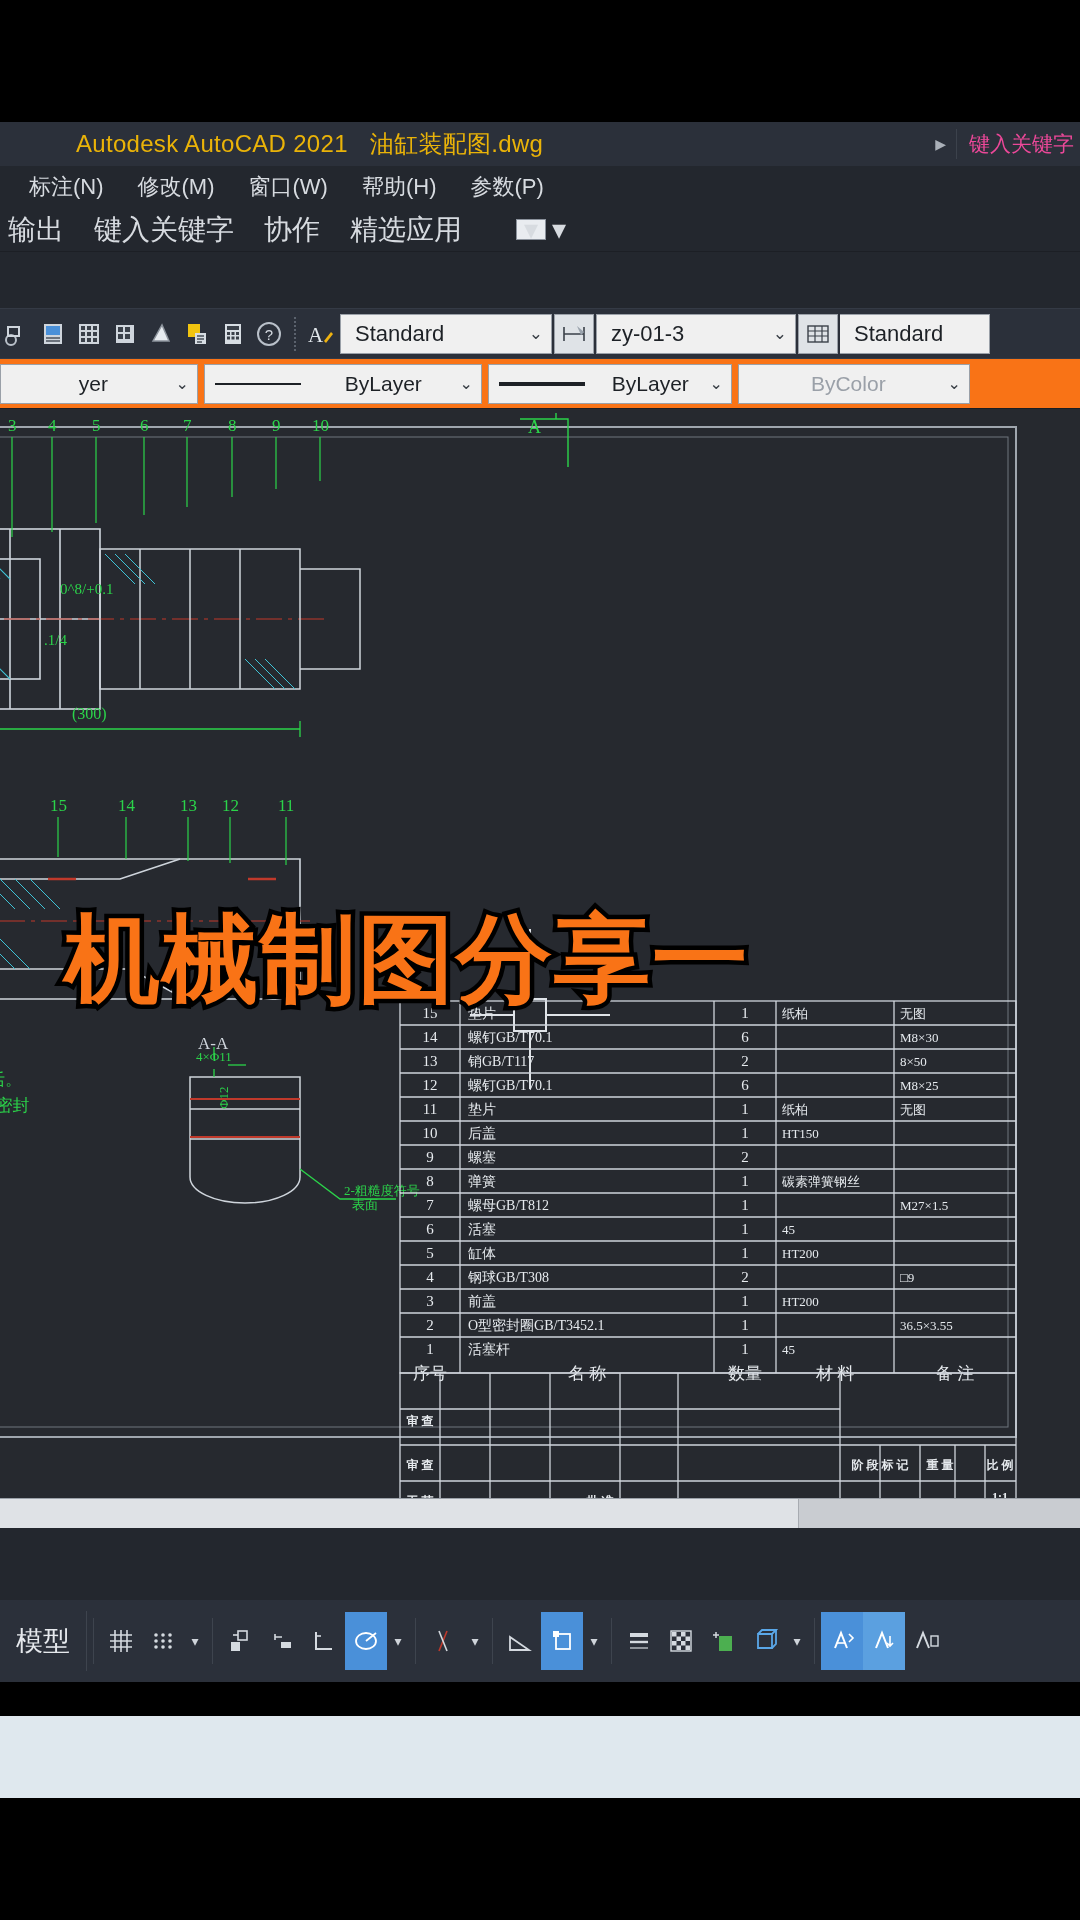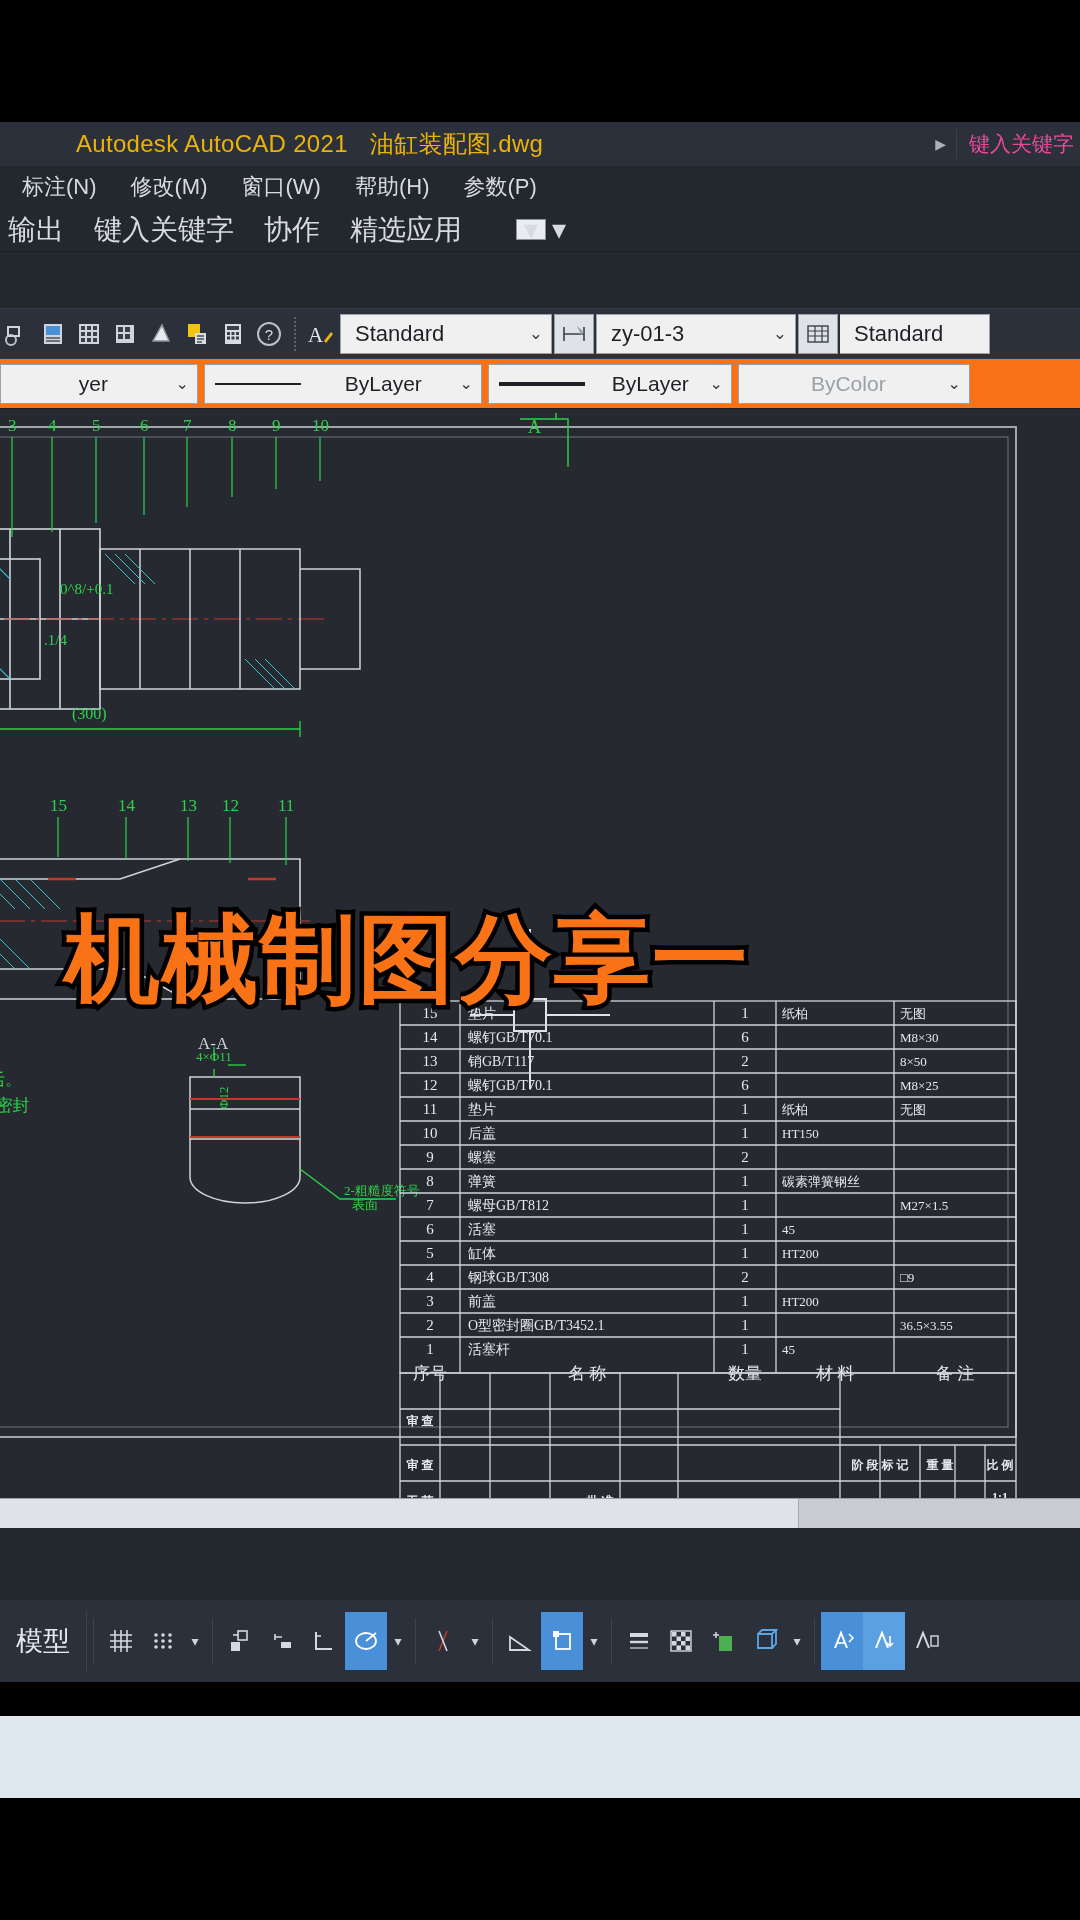--- a/index.html
+++ b/index.html
@@ -38,21 +38,21 @@
   .title-arrow { color: #aab0b8; font-size: 14px; }
   .kw-box {
     color: #ec4899; font-size: 21px; white-space: nowrap; overflow: hidden;
     border-left: 1px solid #3c424c; padding-left: 12px; height: 30px; line-height: 30px;
     width: 120px;
   }
 
   
   .menubar {
     height: 42px; background: #23272e; display: flex; align-items: center;
-    padding-left: 22px; gap: 34px;
+    padding-left: 29px; gap: 34px;
   }
   .menubar span { color: #d7dbe0; font-size: 22px; white-space: nowrap; }
 
   
   .ribbontabs {
     height: 44px; background: #23272e; display: flex; align-items: center;
     padding-left: 8px; gap: 30px; border-bottom: 1px solid #1c1f25;
   }
   .ribbontabs span { color: #d7dbe0; font-size: 28px; white-space: nowrap; }
   .rt-drop {

